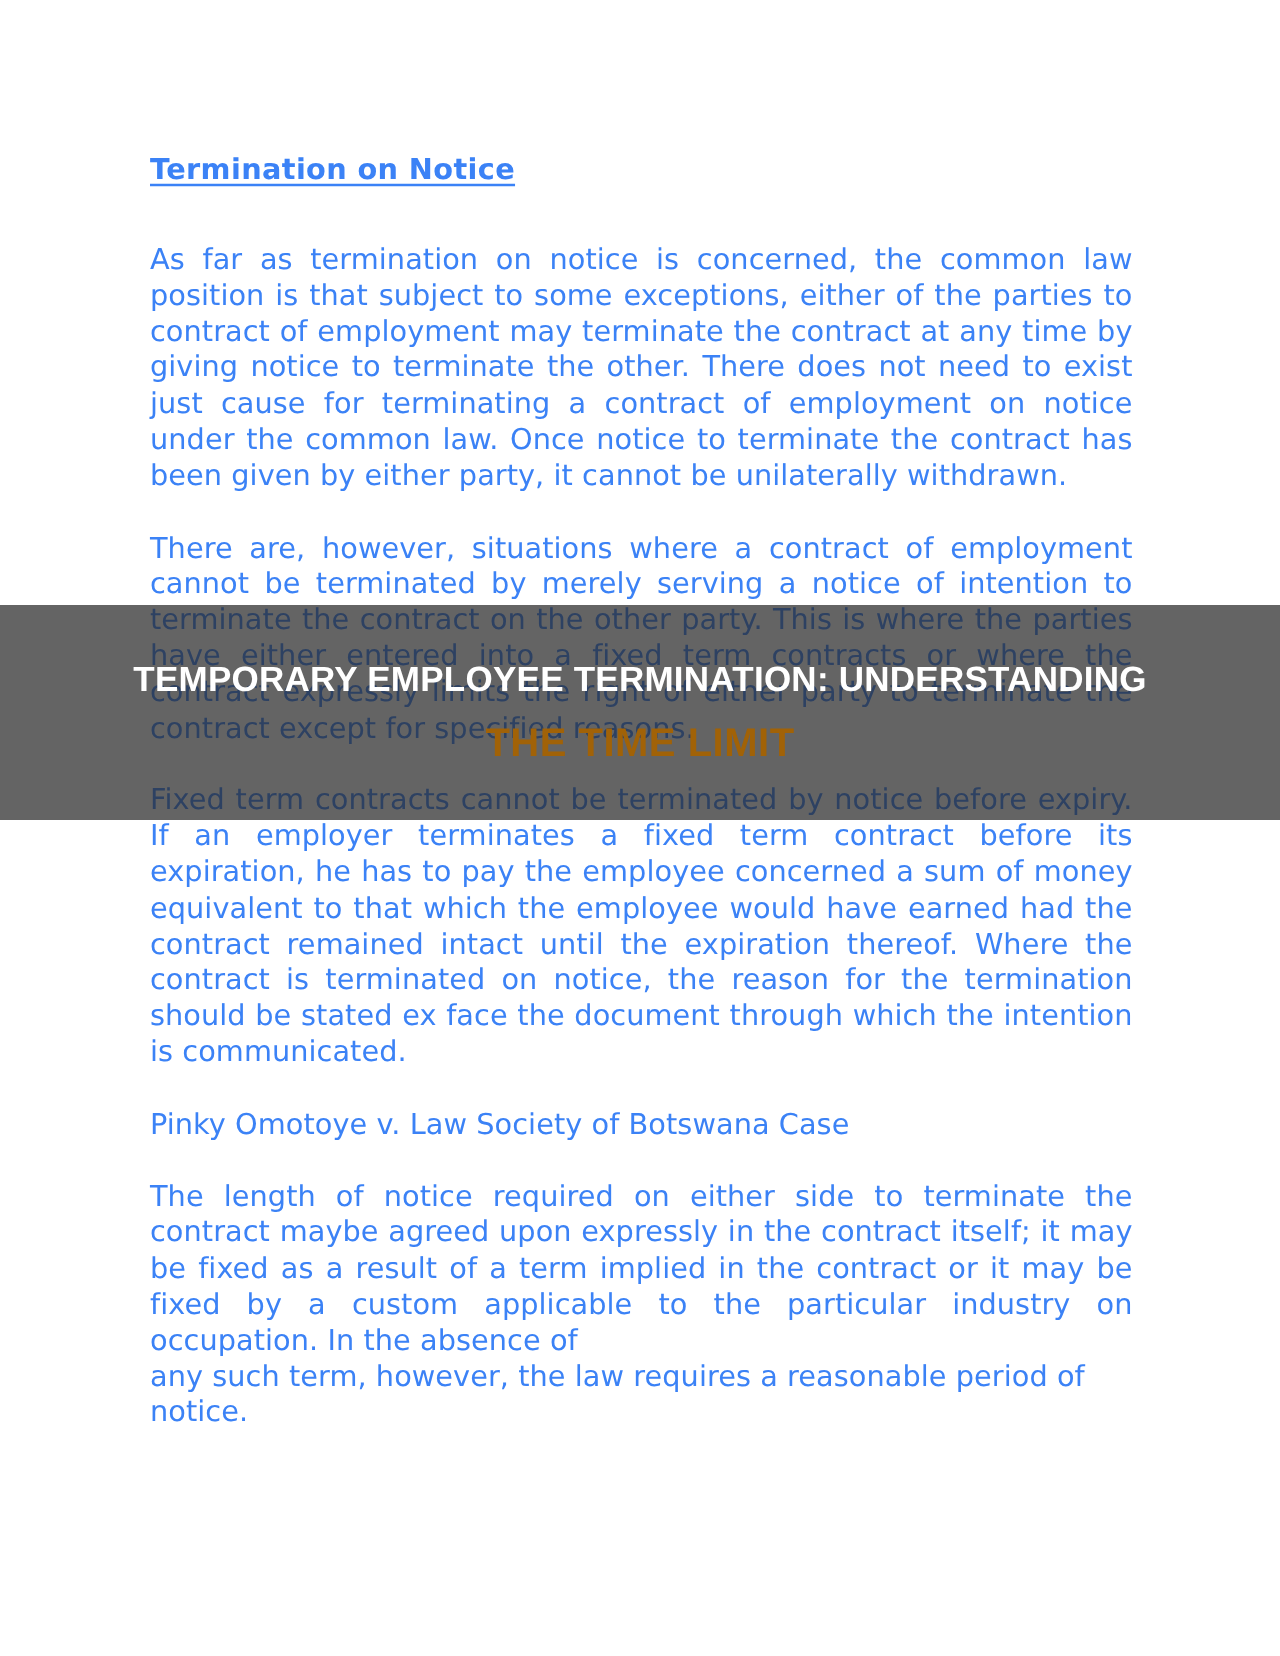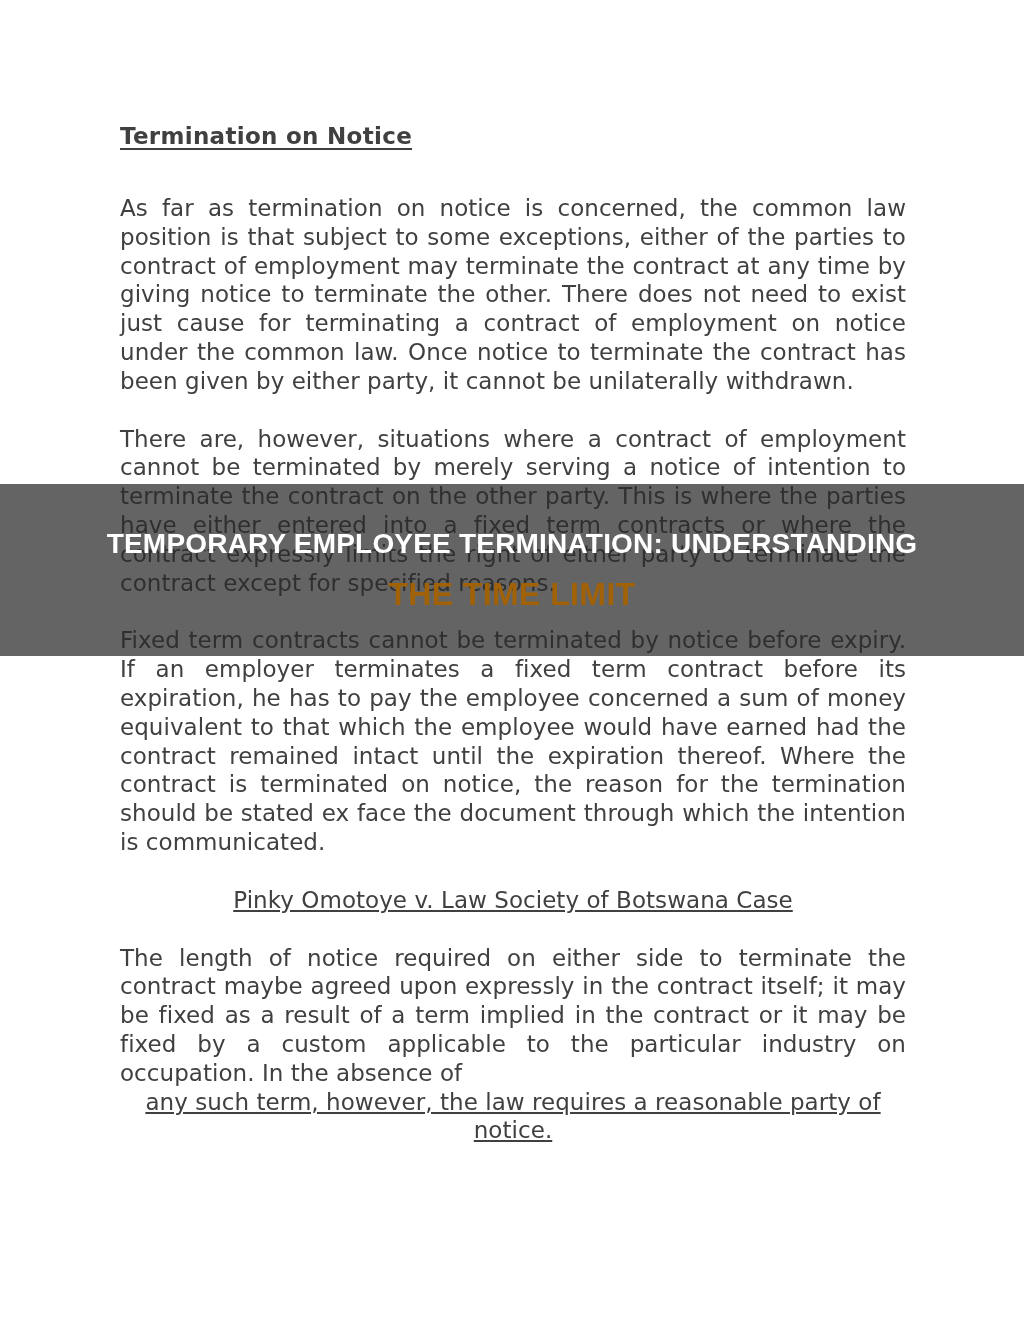--- a/index.html
+++ b/index.html
@@ -15,42 +15,41 @@
     width: 1024px;
     height: 1325px;
     background: #ffffff;
     overflow: hidden;
   }
   #doc {
     position: absolute;
     left: 120px;
     top: 0;
     width: 786px;
-    color: #404040;
+    color: #3b82f6;
   }
   .doc-heading {
     font-size: 23px;
     font-weight: bold;
     line-height: 28px;
     letter-spacing: 0.3px;
     text-decoration: underline;
     text-underline-offset: 4px;
     margin: 0;
     padding-top: 122px;
   }
   .para {
     font-size: 23px;
     line-height: 28.8px;
     text-align: justify;
     margin: 0;
     letter-spacing: 0.05px;
   }
   .para.left {
-    text-align: center;
-    text-decoration: underline;
+    text-align: left;
   }
   .gap-lg { height: 44px; }
   .gap-md { height: 29px; }
 
   
   #overlay-band {
     position: absolute;
     left: 0;
     top: 484px;
     width: 1024px;
@@ -111,21 +110,21 @@
     <p class="para">Fixed term contracts cannot be terminated by notice before expiry. If an employer terminates a fixed term contract before its expiration, he has to pay the employee concerned a sum of money equivalent to that which the employee would have earned had the contract remained intact until the expiration thereof. Where the contract is terminated on notice, the reason for the termination should be stated ex face the document through which the intention is communicated.</p>
 
     <div class="gap-md"></div>
 
     <p class="para left">Pinky Omotoye v. Law Society of Botswana Case</p>
 
     <div class="gap-md"></div>
 
     <p class="para">The length of notice required on either side to terminate the contract maybe agreed upon expressly in the contract itself; it may be fixed as a result of a term implied in the contract or it may be fixed by a custom applicable to the particular industry on occupation. In the absence of</p>
 
-    <p class="para left">any such term, however, the law requires a reasonable party of notice.</p>
+    <p class="para left">any such term, however, the law requires a reasonable period of notice.</p>
 
     <div class="gap-md"></div>
 
 
   </div>
 
   <div id="overlay-band"></div>
 
   <div id="overlay-text">
     <div class="ov-line1">TEMPORARY EMPLOYEE TERMINATION: UNDERSTANDING</div>

